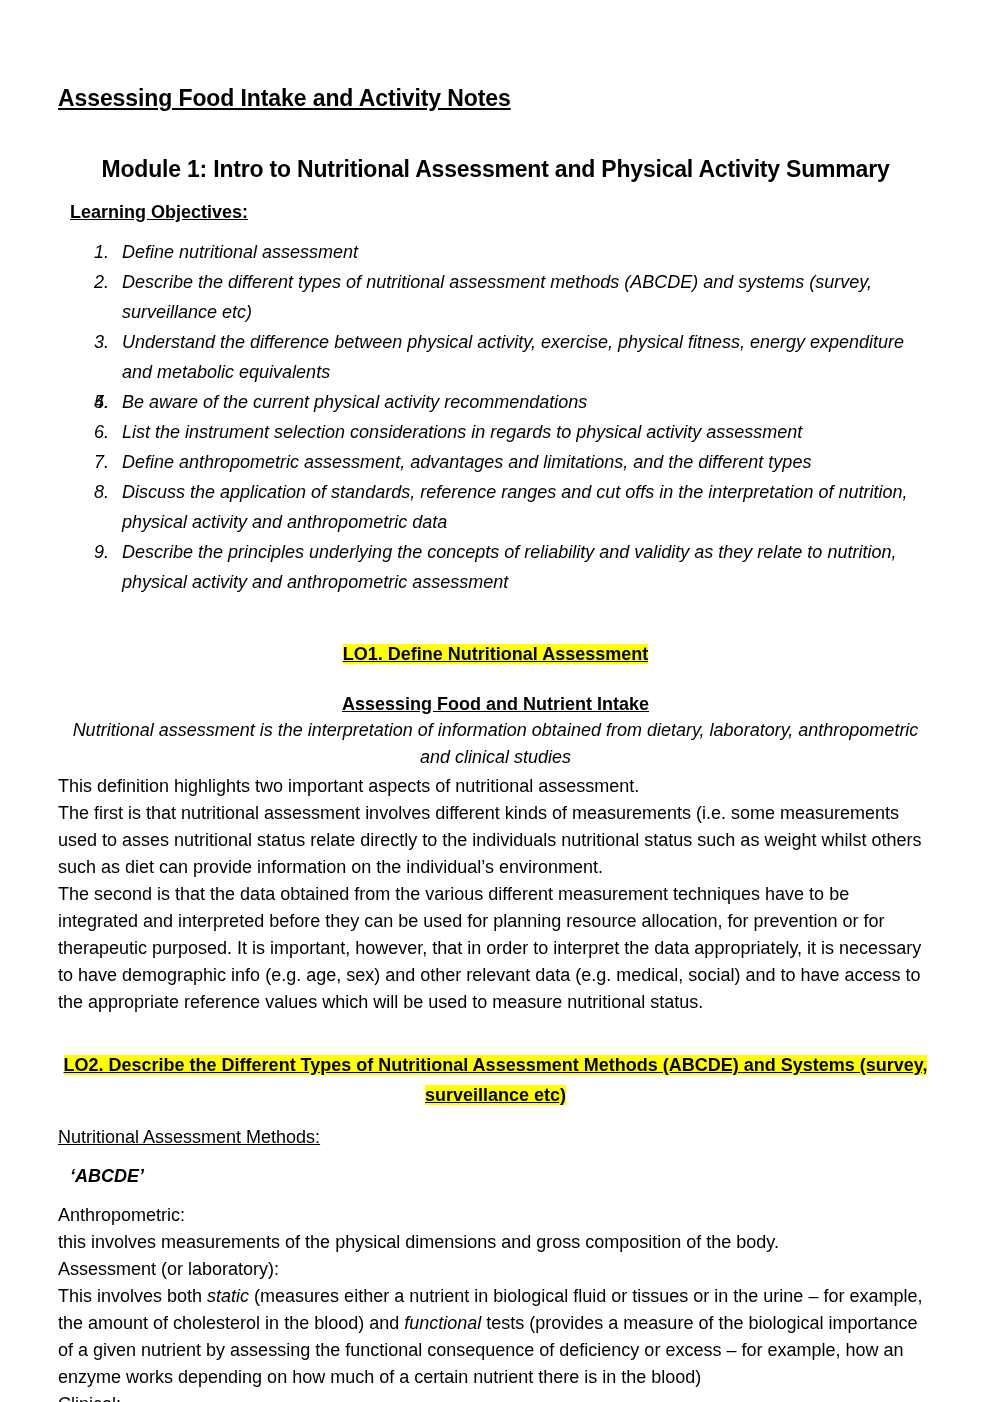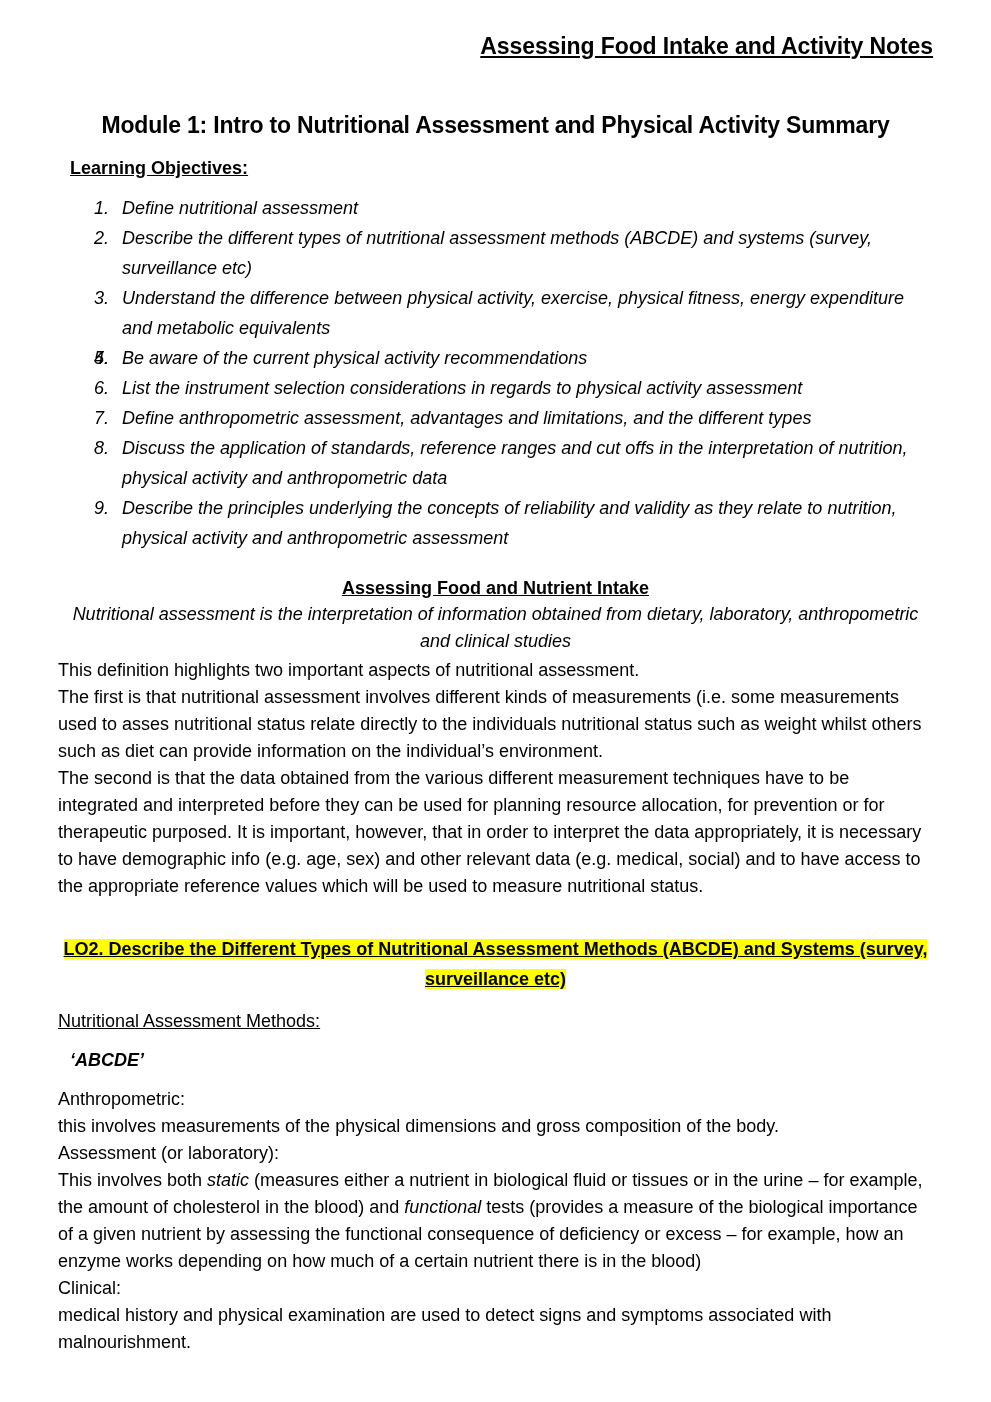--- a/index.html
+++ b/index.html
@@ -18,33 +18,33 @@
     position: relative;
     width: 991px;
     height: 1402px;
     background: #ffffff;
     box-sizing: border-box;
     padding: 0 58px;
   }
 
   
   .doc-title {
-    text-align: right;
+    text-align: left;
     font-size: 23px;
     font-weight: bold;
     text-decoration: underline;
     margin: 0;
-    padding-top: 33px;
+    padding-top: 85px;
     letter-spacing: -0.1px;
   }
   .module-title {
     text-align: center;
     font-size: 23px;
     font-weight: bold;
-    margin: 8px;
+    margin: 0;
     padding-top: 44px;
     letter-spacing: -0.2px;
   }
   .sub-heading {
     font-size: 18px;
     font-weight: bold;
     text-decoration: underline;
     margin: 12px;
     padding-top: 4px;
     line-height: 26px;
@@ -150,20 +150,23 @@
     <li><span class="num">2.</span><span>Describe  the different types of nutritional assessment methods (ABCDE) and systems (survey, surveillance etc)</span></li>
     <li><span class="num">3.</span><span>Understand the difference between physical activity, exercise, physical fitness, energy expenditure and metabolic equivalents</span></li>
     <li><span class="num">4.</span></li>
     <li><span class="num">5.</span><span>Be aware of the current physical activity recommendations</span></li>
     <li><span class="num">6.</span><span>List the instrument selection considerations in regards to physical activity assessment</span></li>
     <li><span class="num">7.</span><span>Define anthropometric assessment, advantages and limitations, and the different types</span></li>
     <li><span class="num">8.</span><span>Discuss the application of standards, reference ranges and cut offs in the interpretation of nutrition, physical activity and anthropometric data</span></li>
     <li><span class="num">9.</span><span>Describe the principles underlying the concepts of reliability and validity as they relate to nutrition, physical activity and anthropometric assessment</span></li>
   </ol>
 
+  <div class="lo-block lo1-wrap">
+    <span class="hl">LO1. Define Nutritional Assessment</span>
+  </div>
 
   <div class="centered-bold-underline">Assessing Food and Nutrient Intake</div>
 
   <div class="centered-italic">Nutritional assessment is the interpretation of information obtained from dietary, laboratory, anthropometric and clinical studies</div>
 
   <div class="body-block">
     <p class="body-text tight">This definition highlights two important aspects of nutritional assessment.</p>
     <p class="body-text tight">The first is that nutritional assessment involves different kinds of measurements (i.e. some measurements used to asses nutritional status relate directly to the individuals nutritional status such as weight whilst others such as diet can provide information on the individual’s environment.</p>
     <p class="body-text tight">The second is that the data obtained from the various different measurement techniques have to be integrated and interpreted before they can be used for planning resource allocation, for prevention or for therapeutic purposed. It is important, however, that in order to interpret the data appropriately, it is necessary to have demographic info (e.g. age, sex) and other relevant data (e.g. medical, social) and to have access to the appropriate reference values which will be used to measure nutritional status.</p>
   </div>

